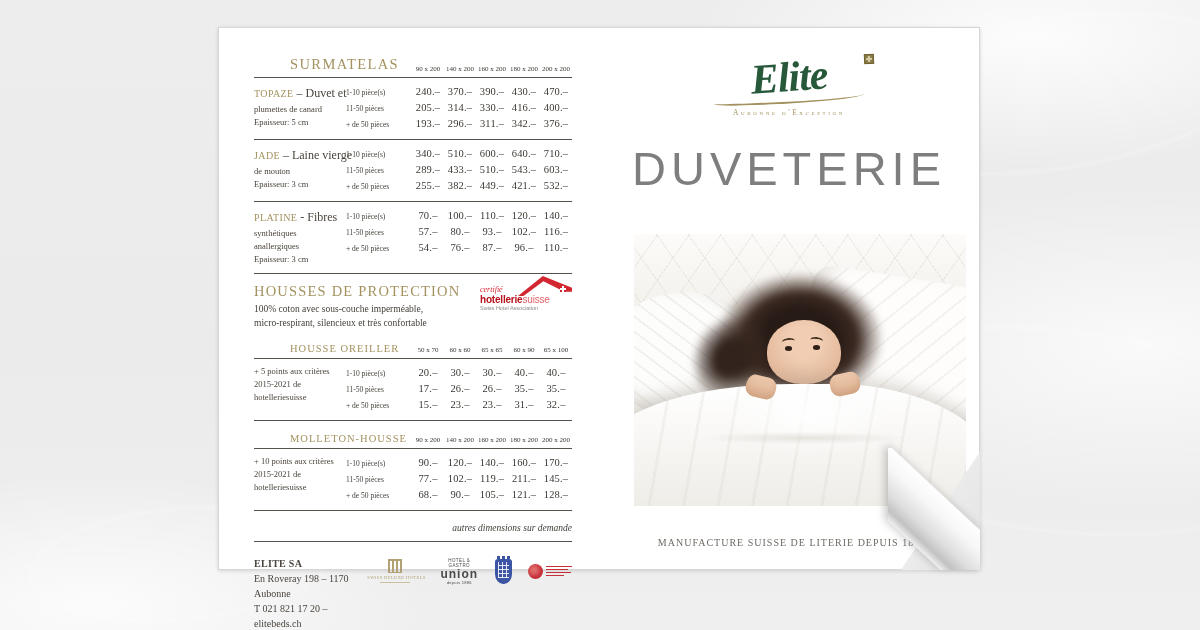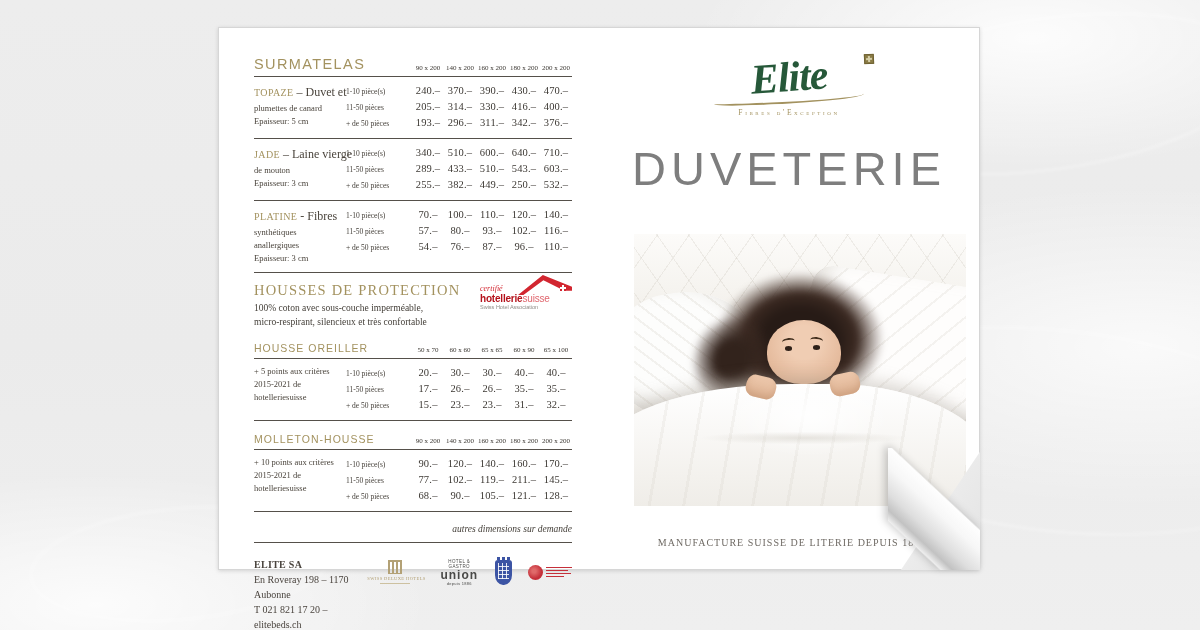--- a/index.html
+++ b/index.html
@@ -20,21 +20,21 @@
   
   .card{
     position:absolute;left:218px;top:27px;width:760px;height:541px;
     background:#fff;border:1px solid #d6d6d6;
     box-shadow:0 1px 4px rgba(0,0,0,.14);
   }
 
   
   .leftcol{position:absolute;left:35px;top:28px;width:318px;color:#45403a;}
   .pt-head{display:flex;align-items:flex-end;padding-bottom:4px;}
-  .pt-title{font-family:Liberation Sans, sans-serif;color:#a3925f;letter-spacing:1px;font-size:10.5px;}
+  .pt-title{font-family:Liberation Serif, serif;color:#a3925f;letter-spacing:1px;font-size:10.5px;margin-left:36px;}
   .pt-title.big{font-size:14.5px;letter-spacing:1.4px;}
   .pt-sizes{margin-left:auto;display:grid;grid-template-columns:repeat(5,32px);}
   .pt-size{font-size:7px;text-align:center;color:#3c3833;white-space:nowrap;}
   .pt-rule{border-top:1px solid #55504a;height:0;}
   .pt-group{display:flex;padding:6px 0 7px;}
   .pt-info{width:92px;font-size:8.5px;line-height:1.55;color:#4a443c;}
   .pt-line{white-space:nowrap;}
   .pt-name{color:#a3925f;font-size:10px;letter-spacing:.4px;}
   .pt-suffix{font-size:12px;}
   .pt-tiers{margin-left:auto;}
@@ -239,21 +239,21 @@
               <span class="pt-price">433.–</span>
               <span class="pt-price">510.–</span>
               <span class="pt-price">543.–</span>
               <span class="pt-price">603.–</span>
             </div>
             <div class="pt-trow">
               <span class="pt-tlabel">+ de 50 pièces</span>
               <span class="pt-price">255.–</span>
               <span class="pt-price">382.–</span>
               <span class="pt-price">449.–</span>
-              <span class="pt-price">250.–</span>
+              <span class="pt-price">421.–</span>
               <span class="pt-price">532.–</span>
             </div>
           </div>
         </div>
         <div class="pt-rule"></div>
         <div class="pt-group">
           <div class="pt-info">
             <div class="pt-line"><span class="pt-name">PLATINE </span><span class="pt-suffix">- Fibres</span></div>
             <div class="pt-line">synthétiques</div>
             <div class="pt-line">anallergiques</div>
@@ -431,21 +431,21 @@
         </div>
       </div>
     </div>
   </div>
 
   <div class="rightcol">
     <div class="elite-logo">
       <div class="elite-script">Elite</div>
       <span class="elite-cross"></span>
       <div class="elite-swoosh"></div>
-      <div class="elite-tagline">Fibres d'Exception</div>
+      <div class="elite-tagline">Aubonne d'Exception</div>
     </div>
     <div class="duv-title">DUVETERIE</div>
   </div>
 
   <div class="photo">
     <div class="headboard"></div>
     <div class="hb-btn" style="left:70px;top:72px;"></div>
     <div class="hb-btn" style="left:160px;top:60px;"></div>
     <div class="hb-btn" style="left:250px;top:70px;"></div>
     <div class="pillow pl"></div>

